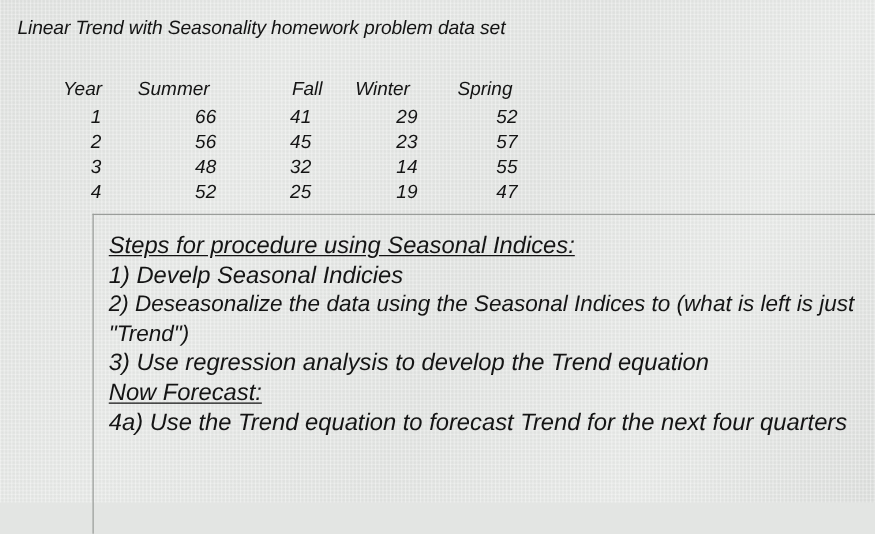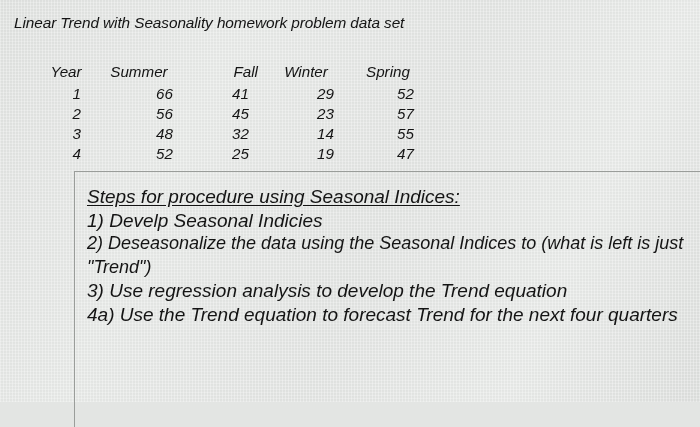--- a/index.html
+++ b/index.html
@@ -164,16 +164,17 @@
         <td class="c-spring">47</td>
       </tr>
     </tbody>
   </table>
 
   <div id="steps-panel">
     <div class="step-line underlined">Steps for procedure using Seasonal Indices:</div>
     <div class="step-line">1) Develp Seasonal Indicies</div>
     <div class="step-para">2) Deseasonalize the data using the Seasonal Indices to (what is left is just "Trend")</div>
     <div class="step-line">3) Use regression analysis to develop the Trend equation</div>
+    <div class="step-line underlined">Now Forecast:</div>
     <div class="step-line">4a) Use the Trend equation to forecast Trend for the next four quarters</div>
   </div>
 
 </div>
 
 </body></html>

